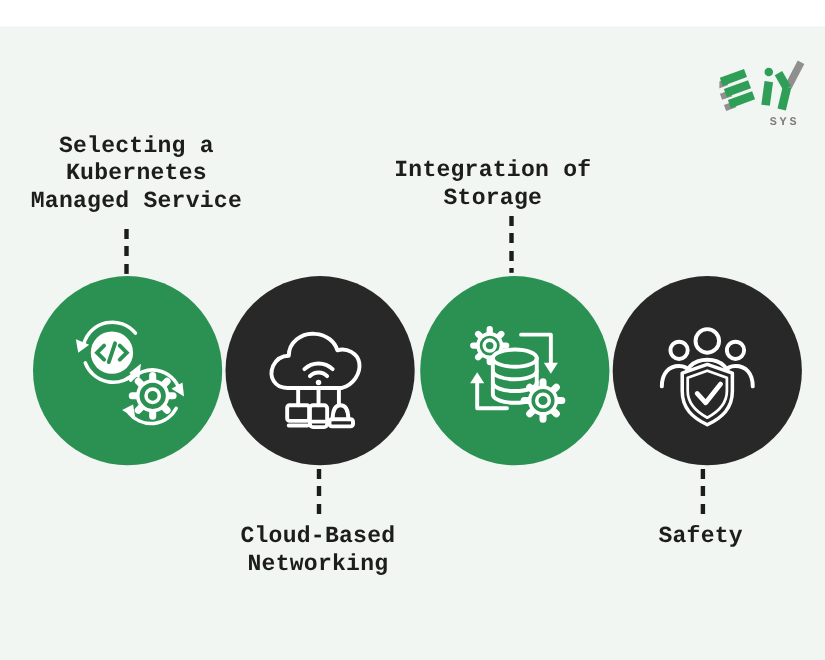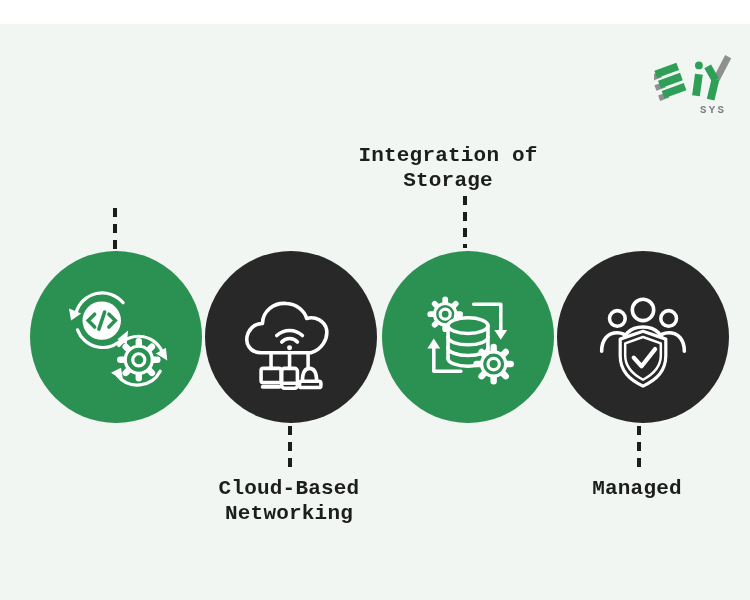--- a/index.html
+++ b/index.html
@@ -63,25 +63,28 @@
     <g>
       <circle cx="46" cy="17" r="4" fill="#2f9e57"></circle>
       <path d="M 46,26 L 43,48" stroke="#2f9e57" stroke-width="8" fill="none"></path>
       <path d="M 76,8 L 64,31" stroke="#8f8f8f" stroke-width="7" fill="none"></path>
       <path d="M 55,18 L 63,32" stroke="#2f9e57" stroke-width="8" fill="none"></path>
       <path d="M 63,31 L 58,52" stroke="#2f9e57" stroke-width="8" fill="none"></path>
     </g>
     <text x="47" y="66" font-size="11" font-weight="bold" letter-spacing="2.5" fill="#7d7d7d">SYS</text>
   </svg>
 
+  <div class="label label-1">Selecting a
+Kubernetes
+Managed Service</div>
   <div class="label label-3">Integration of
 Storage</div>
   <div class="label label-2">Cloud-Based
 Networking</div>
-  <div class="label label-4">Managed</div>
+  <div class="label label-4">Safety</div>
 
   <div class="dash dash-1"></div>
   <div class="dash dash-2"></div>
   <div class="dash dash-3"></div>
   <div class="dash dash-4"></div>
 
   <div class="circle green c1">
     <svg viewBox="0 0 160 160" aria-hidden="true">
       <g fill="none" stroke="#fff" stroke-width="4.5" stroke-linecap="round">
 

